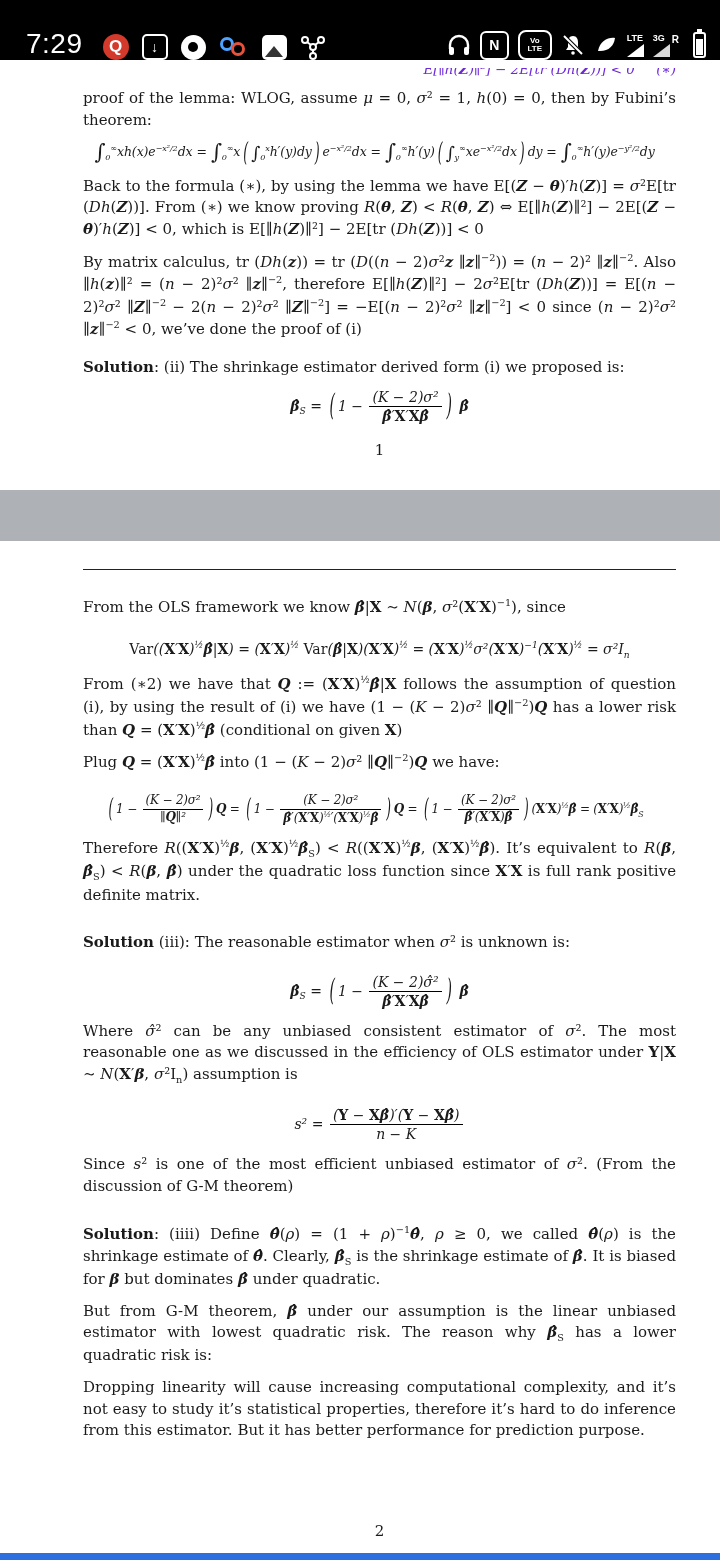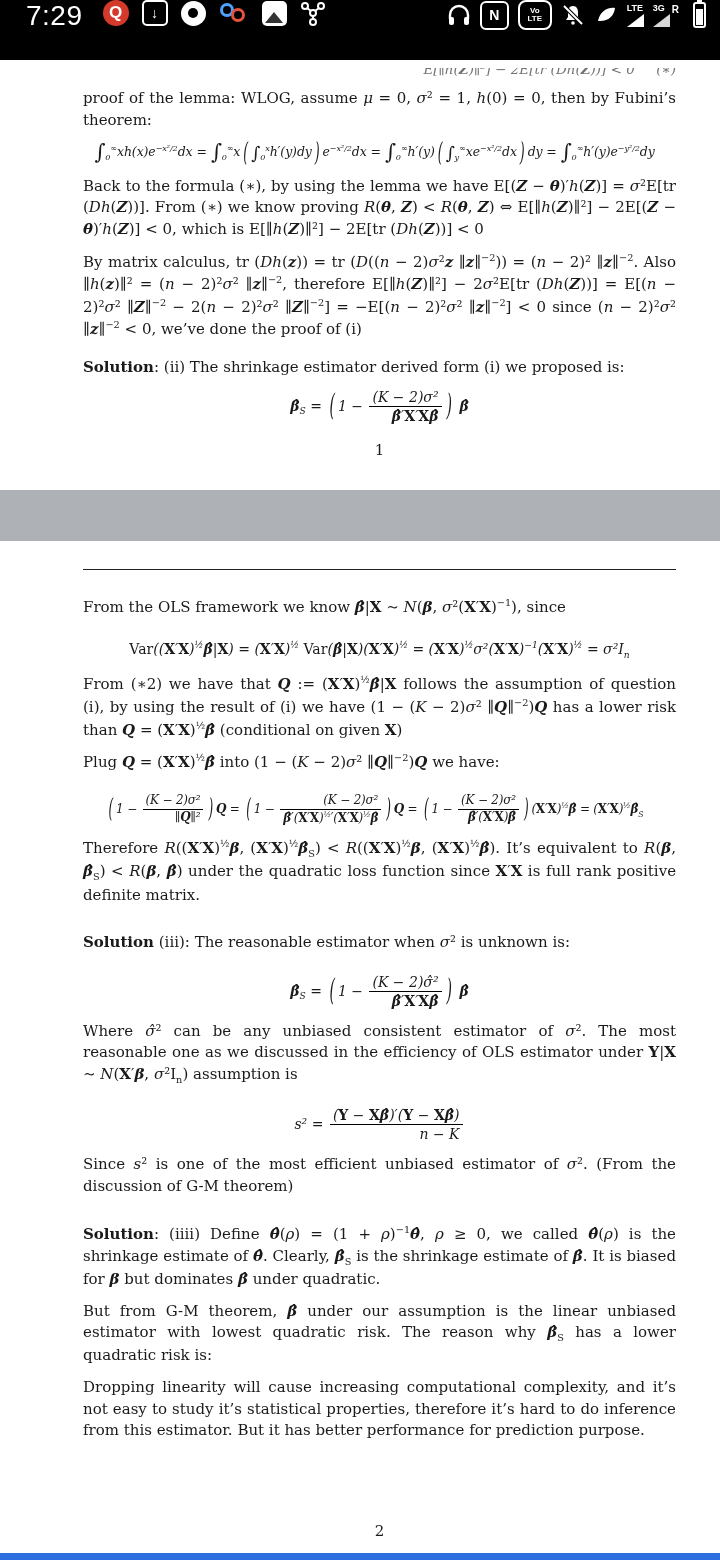--- a/index.html
+++ b/index.html
@@ -6,21 +6,21 @@
   body {
     width:720px; height:1560px; position:relative; overflow:hidden;
     background:#aeb1b5;
     font-family:"DejaVu Serif","DejaVu Sans",serif;
     color:#1a1a1a;
   }
 
   
   .statusbar {
     position:absolute; top:0; left:0; right:0; height:60px; background:#000;
-    display:flex; align-items:flex-start; box-sizing:border-box; padding:0 14px 8px 26px;
+    display:flex; align-items:flex-end; box-sizing:border-box; padding:0 14px 0 26px;
     color:#fff; font-family:"Liberation Sans","DejaVu Sans",sans-serif;
   }
   .time { font-size:28px; font-weight:400; letter-spacing:0.5px; margin-right:20px; }
   .sb-left { display:flex; align-items:center; gap:13px; }
   .spacer { flex:1; }
   .sb-right { display:flex; align-items:center; gap:9px; }
   .ic { display:inline-flex; align-items:center; justify-content:center; }
   .quora { width:26px; height:26px; border-radius:50%; color:#fff; font-weight:700; font-size:17px; background:#d43a2c; }
   .dl { width:22px; height:22px; border:2.5px solid #fff; border-radius:5px; font-size:14px; font-weight:700; }
   .disc { width:25px; height:25px; border-radius:50%; background:#fff; position:relative; }
@@ -47,34 +47,34 @@
   .batt .fill { position:absolute; left:1px; right:1px; bottom:1px; height:74%; background:#fff; }
 
   
   .page { position:absolute; left:0; right:0; background:#fff; overflow:hidden;
     box-sizing:border-box; padding:8px 44px 0 83px; font-size:15px; line-height:1.44; text-align:justify; }
   .page1 { top:60px; height:430px; }
   .pagegap { position:absolute; top:490px; height:28px; left:0; right:0; background:#aeb1b5; }
   .page2 { top:541px; height:1028px; display:flex; flex-direction:column; }
 
   .clip { height:13px; overflow:hidden; margin-bottom:7px; }
-  .clip span { display:block; margin-top:-8px; text-align:right; font-size:13.5px; font-style:italic; color:#737373; }
+  .clip span { display:block; margin-top:-8px; text-align:right; font-size:13.5px; font-style:italic; color:#6d28d9; }
 
   .para { margin:0 0 10px 0; }
   .para.sol { margin-top:16px; }
   i { font-style:italic; }
   v { font-style:italic; font-weight:700; }
   sub,sup { font-size:0.65em; }
 
   .eq { text-align:center; font-style:italic; margin:10px 0 12px 0; font-size:14px; }
   .eq b { font-style:normal; font-weight:700; }
   .eq .up { font-style:normal;text-align:center; }
   .eq.wide  { font-size:12.5px; white-space:nowrap; letter-spacing:-0.1px; margin-left:-30px; margin-right:-20px; }
   .eq.xwide { font-size:12px;   white-space:nowrap; letter-spacing:-0.2px; margin-left:-30px; margin-right:-20px; }
-  .frac { display:inline-block; vertical-align:middle; text-align:right; margin:0 2px; line-height:1.15; }
+  .frac { display:inline-block; vertical-align:middle; text-align:center; margin:0 2px; line-height:1.15; }
   .frac .nu { display:block; padding:0 3px 1px 3px; border-bottom:1px solid #000; }
   .frac .de { display:block; padding:1px 3px 0 3px; }
   .bp { display:inline-block; transform:scaleY(2.1); margin:0 3px; font-weight:400; }
   .int { font-size:1.7em; line-height:1; vertical-align:-0.12em; }
   .int.s { font-size:1.4em; }
 
   .toprule { border:0; border-top:1.3px solid #222; margin:20px 0 26px 0; }
   .centerbold { text-align:center; font-weight:700; margin:14px 0; }
   .pagenum { text-align:center; font-size:15px; margin-top:16px; }
   .page2 .pagenum { margin-top:auto; padding-bottom:26px; }

